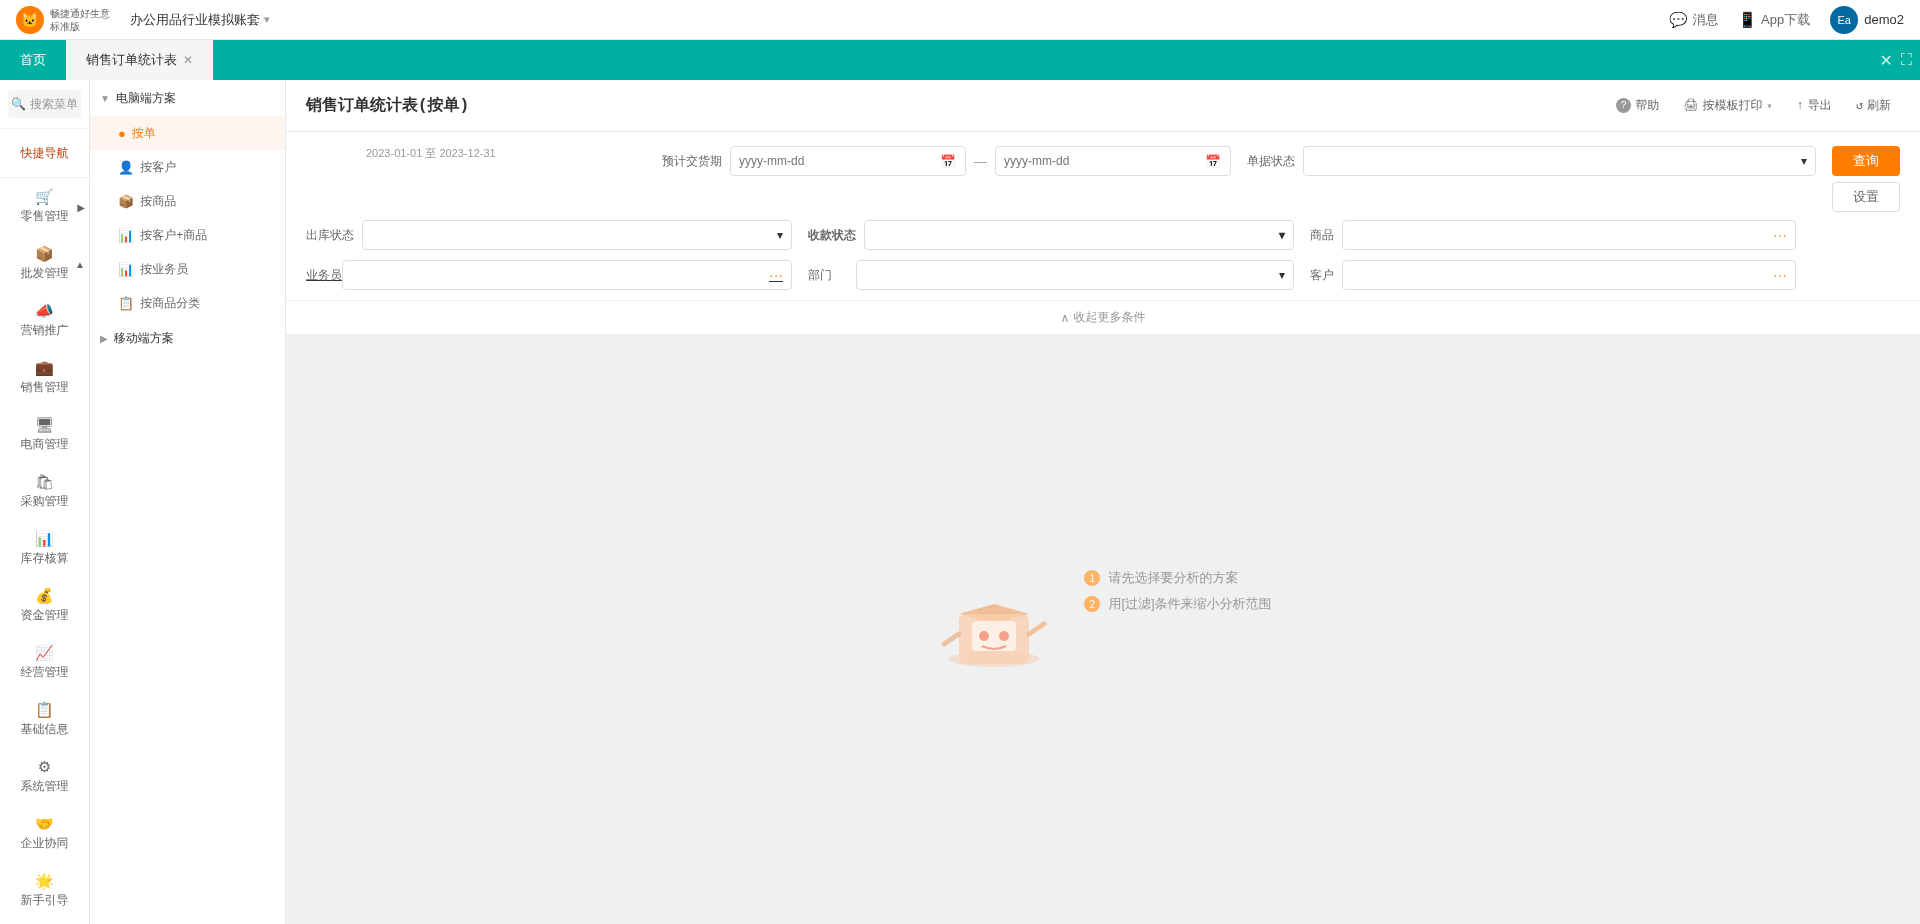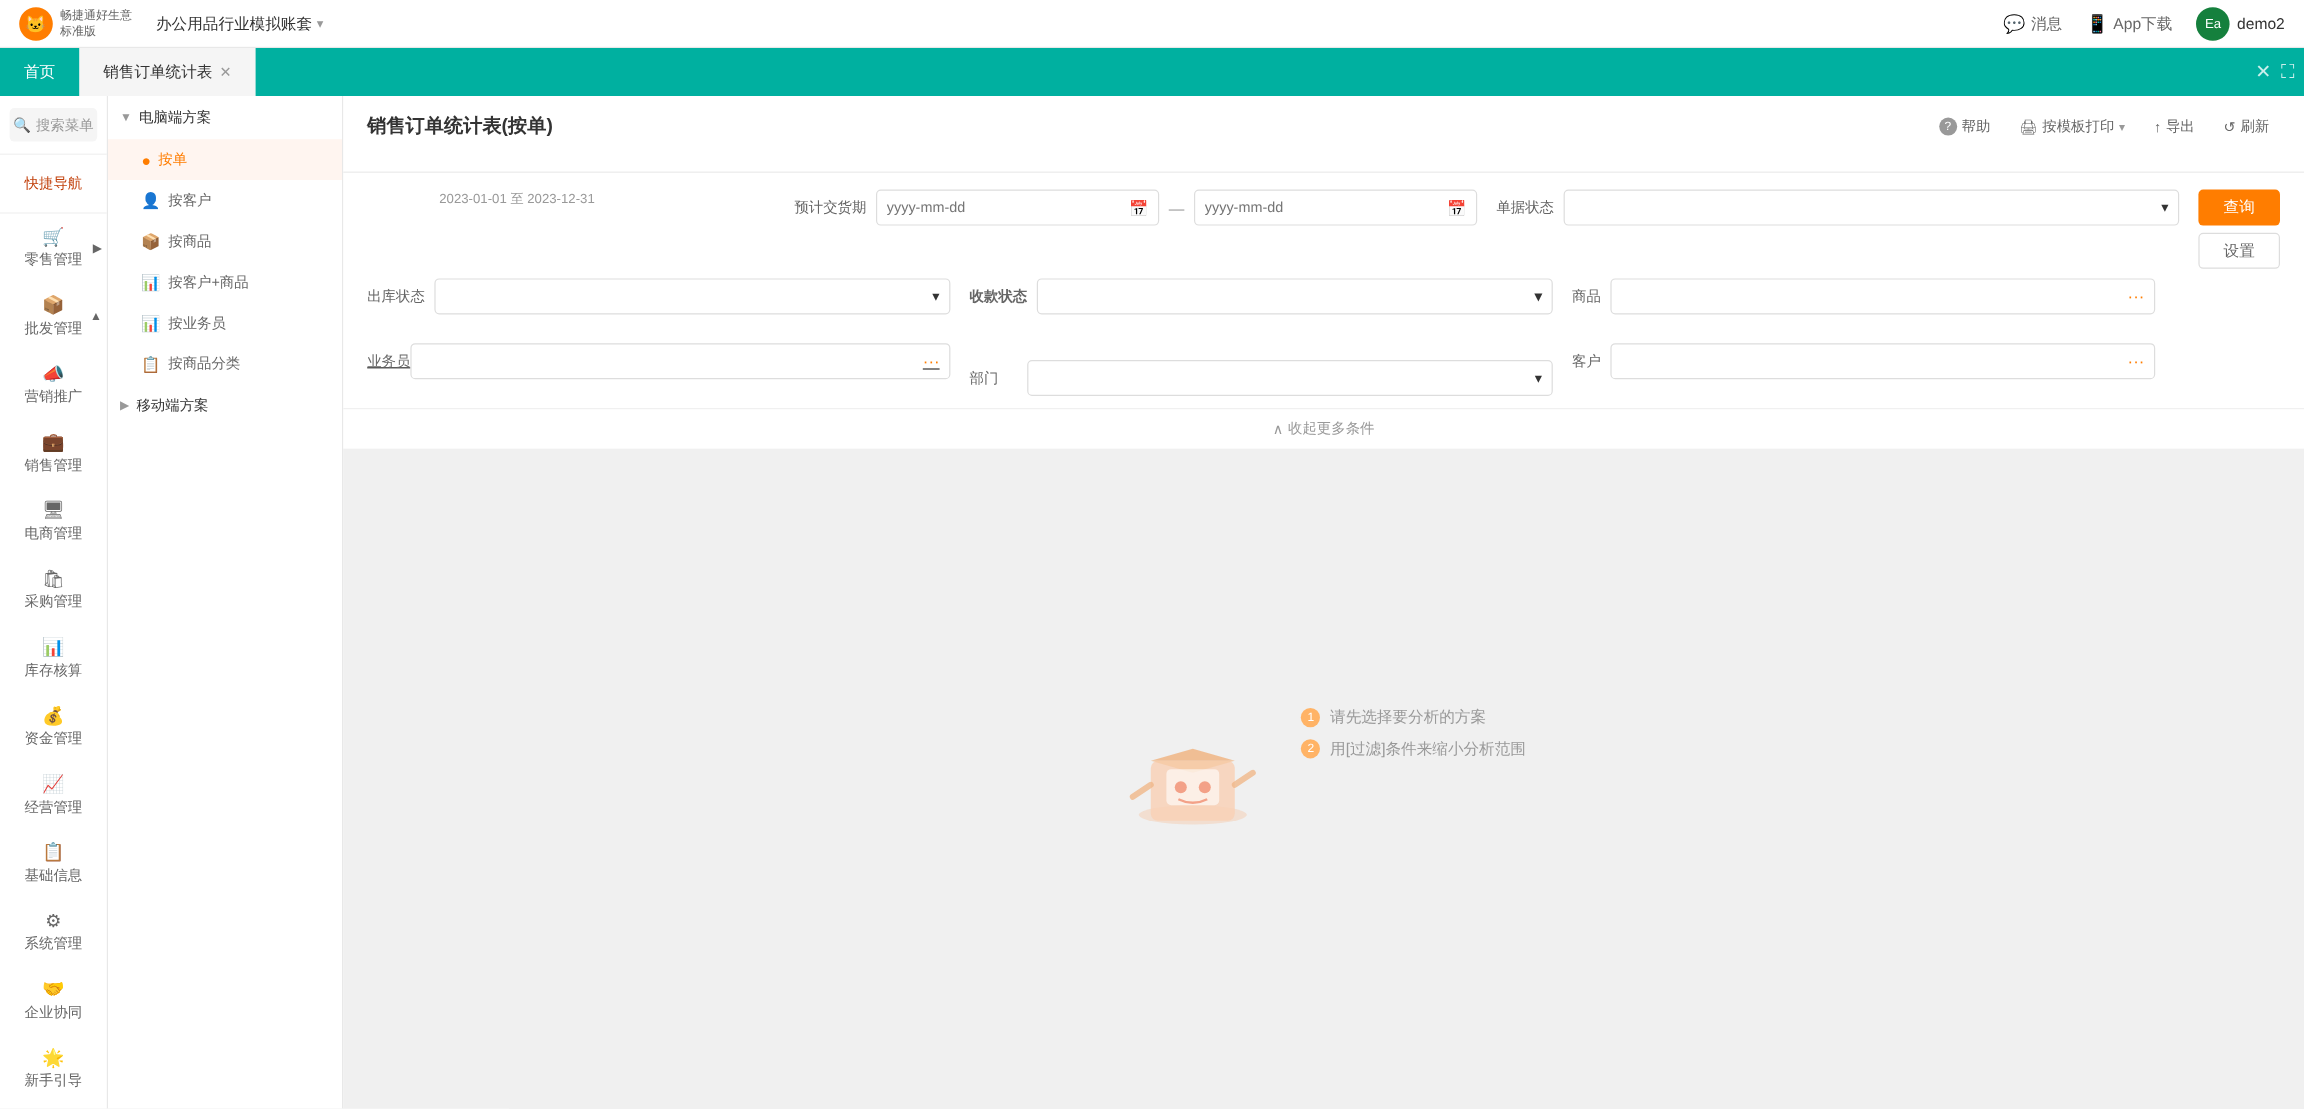--- a/index.html
+++ b/index.html
@@ -15,21 +15,21 @@
       padding: 0 16px;
       border-bottom: 1px solid #e8e8e8;
       flex-shrink: 0;
     }
     .top-header-left { display: flex; align-items: center; gap: 10px; }
     .logo-area { display: flex; align-items: center; gap: 6px; }
     .logo-icon { width: 28px; height: 28px; background: #ff7d00; border-radius: 50%; display: flex; align-items: center; justify-content: center; color: #fff; font-size: 14px; font-weight: bold; }
     .logo-text { font-size: 11px; color: #666; line-height: 1.2; }
     .top-header-right { display: flex; align-items: center; gap: 20px; }
     .header-action { display: flex; align-items: center; gap: 4px; color: #666; font-size: 13px; cursor: pointer; }
-    .user-avatar { width: 28px; height: 28px; border-radius: 50%; background: #15803d; display: flex; align-items: center; justify-content: center; color: #fff; font-size: 11px; }
+    .user-avatar { width: 28px; height: 28px; border-radius: 50%; background: #0369a1; display: flex; align-items: center; justify-content: center; color: #fff; font-size: 11px; }
 
     
     .tab-bar {
       height: 40px;
       background: #00b0a0;
       display: flex;
       align-items: center;
       padding: 0 0;
       flex-shrink: 0;
     }
@@ -185,21 +185,22 @@
     
     .page-header {
       background: #fff;
       padding: 12px 20px 0 20px;
       border-bottom: 1px solid #e8e8e8;
     }
     .page-header-top {
       display: flex;
       align-items: center;
       justify-content: space-between;
-      margin-bottom: 24px;
+      margin-bottom: 12px;
+      font-family: Liberation Mono, monospace;
     }
     .page-title { font-size: 16px; font-weight: 600; color: #333; }
     .action-btn {
       display: flex;
       align-items: center;
       gap: 4px;
       color: #666;
       font-size: 12px;
       cursor: pointer;
       padding: 4px 8px;
@@ -562,21 +563,21 @@
         </div>
 
         <div style="display:flex;align-items:center;gap:16px;padding-bottom:10px;">
           <div style="display:flex;align-items:center;gap:0;flex:1;text-decoration:underline;">
             <span class="filter-label">业务员</span>
             <div class="filter-select" style="flex:1;">
               <span></span>
               <span class="filter-dots">···</span>
             </div>
           </div>
-          <div style="display:flex;align-items:center;gap:24px;flex:1;margin-top:28px;">
+          <div style="display:flex;align-items:center;gap:24px;flex:1;">
             <span class="filter-label">部门</span>
             <div class="filter-select" style="flex:1;">
               <span></span>
               <span>▾</span>
             </div>
           </div>
           <div style="display:flex;align-items:center;gap:8px;flex:1;">
             <span class="filter-label">客户</span>
             <div class="filter-select" style="flex:1;">
               <span></span>

